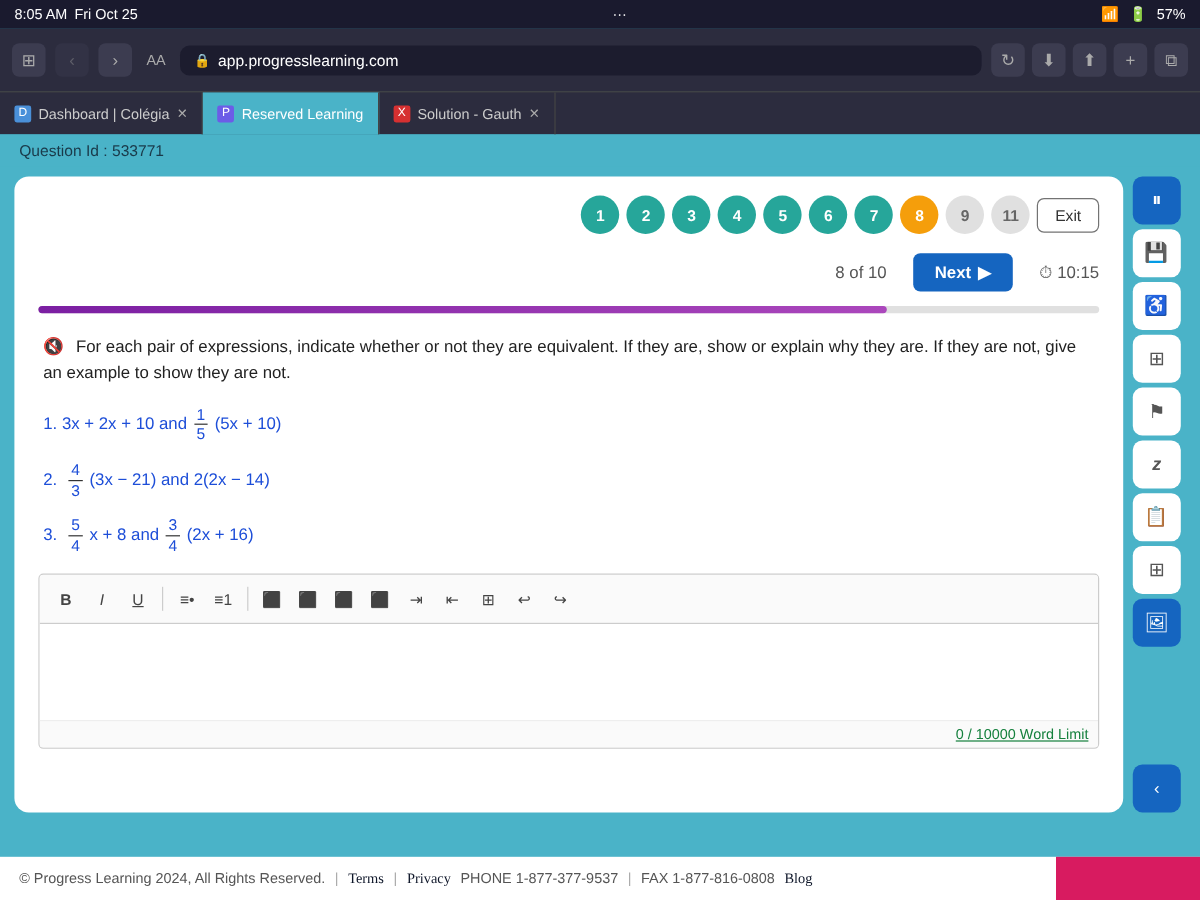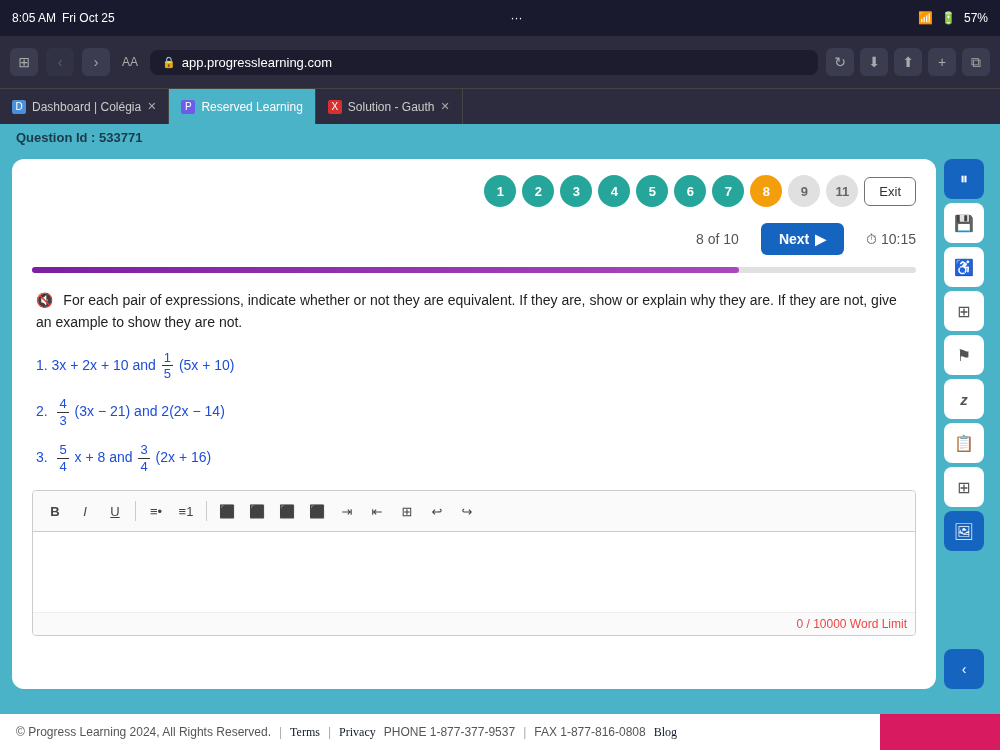--- a/index.html
+++ b/index.html
@@ -14,21 +14,21 @@
 
     
     .status-bar {
       background: #1a1a2e;
       color: white;
       font-size: 12px;
       padding: 4px 12px;
       display: flex;
       justify-content: space-between;
       align-items: center;
-      height: 36px;
+      height: 24px;
     }
     .status-bar-left { display: flex; align-items: center; gap: 6px; }
     .status-bar-right { display: flex; align-items: center; gap: 8px; }
 
     
     .browser-chrome {
       background: #2c2c3e;
       padding: 6px 10px;
       display: flex;
       align-items: center;
@@ -98,21 +98,21 @@
       color: #aaa;
       font-size: 11px;
     }
 
     
     .question-id-bar {
       background: #4ab3c8;
       padding: 6px 16px;
       color: #1a3a4a;
       font-size: 13px;
-      font-weight: 700;
+      font-weight: 400;
     }
 
     
     .main-content {
       background: #4ab3c8;
       padding: 8px 12px;
       display: flex;
       gap: 8px;
     }
 
@@ -278,23 +278,24 @@
     }
     .editor-body {
       min-height: 80px;
       padding: 8px;
       background: white;
     }
     .editor-footer {
       padding: 4px 8px;
       text-align: right;
       font-size: 12px;
-      color: #ef4444;
+      color: #15803d;
       border-top: 1px solid #eee;
       background: #fafafa;
+      text-decoration: underline;
     }
 
     
     .right-sidebar {
       width: 44px;
       display: flex;
       flex-direction: column;
       gap: 4px;
     }
     .sidebar-btn {

